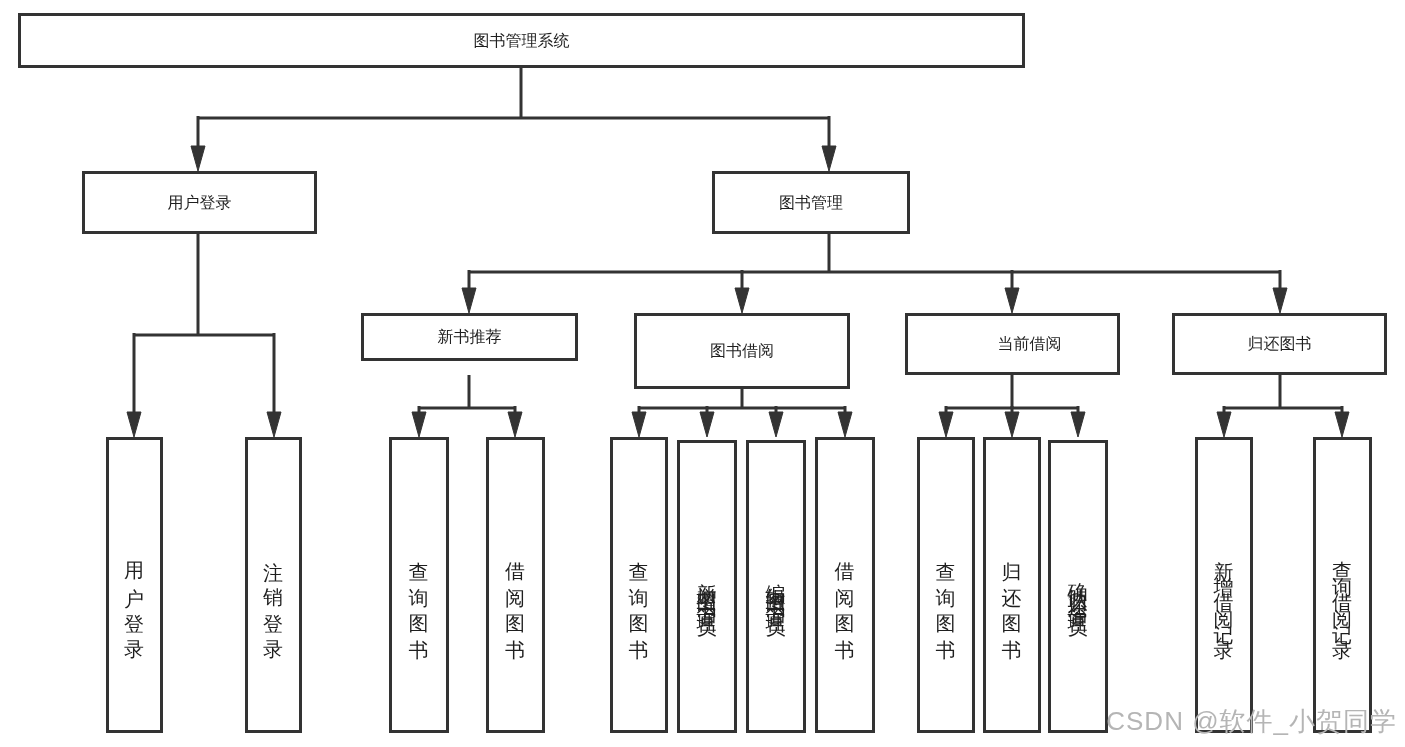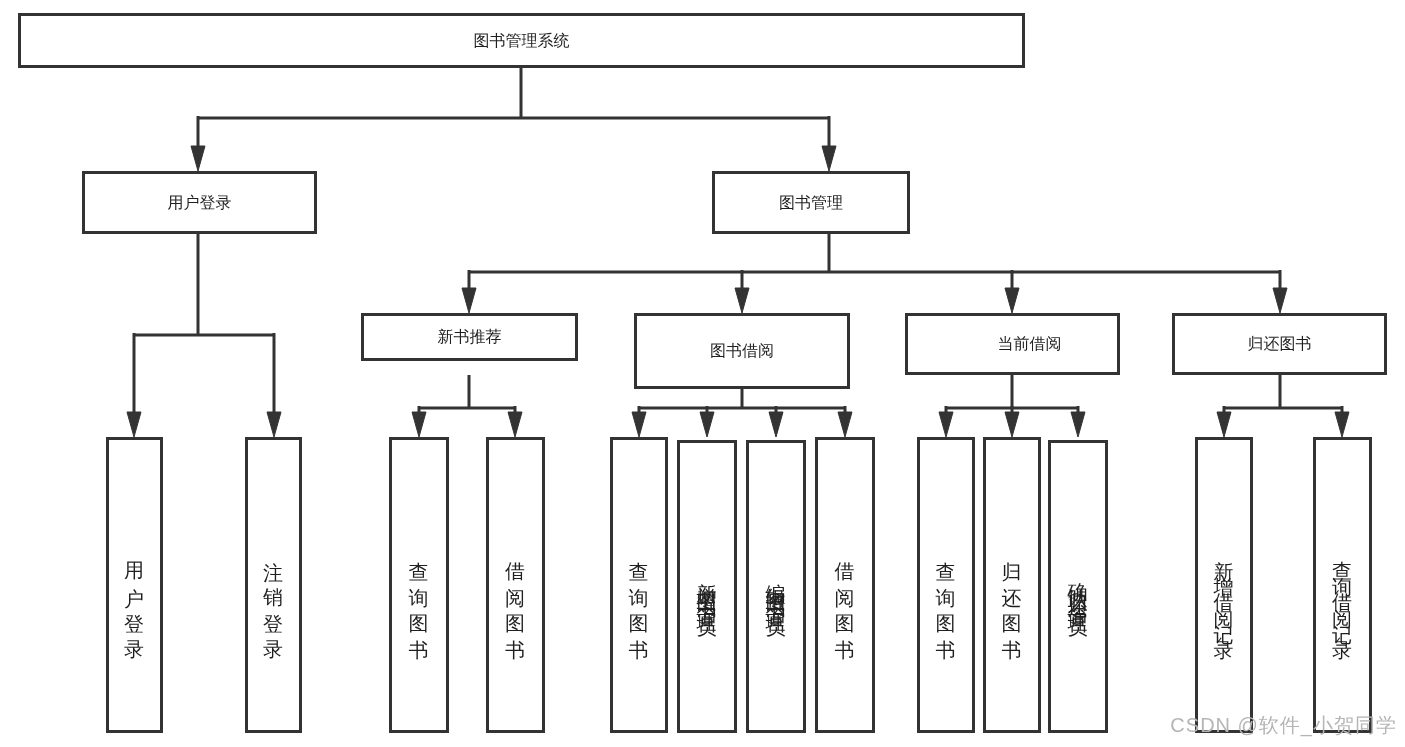--- a/index.html
+++ b/index.html
@@ -37,21 +37,21 @@
     text-orientation:mixed;
     font-size:20px;
     line-height:1;
   }
   .sp4{letter-spacing:26px;padding-top:26px;}
   .sp6{letter-spacing:16px;padding-top:16px;}
   .sp10{letter-spacing:5px;padding-top:5px;}
   .watermark{
     position:absolute;
     right:8px;bottom:8px;
-    font-size:20px;
+    font-size:26px;
     color:var(--wm);
     letter-spacing:1px;
   }
 </style>
 </head>
 <body>
 
 <div class="stage">
 
   <svg class="connectors" width="1405" height="747" viewBox="0 0 1405 747" fill="currentColor" stroke="currentColor">

